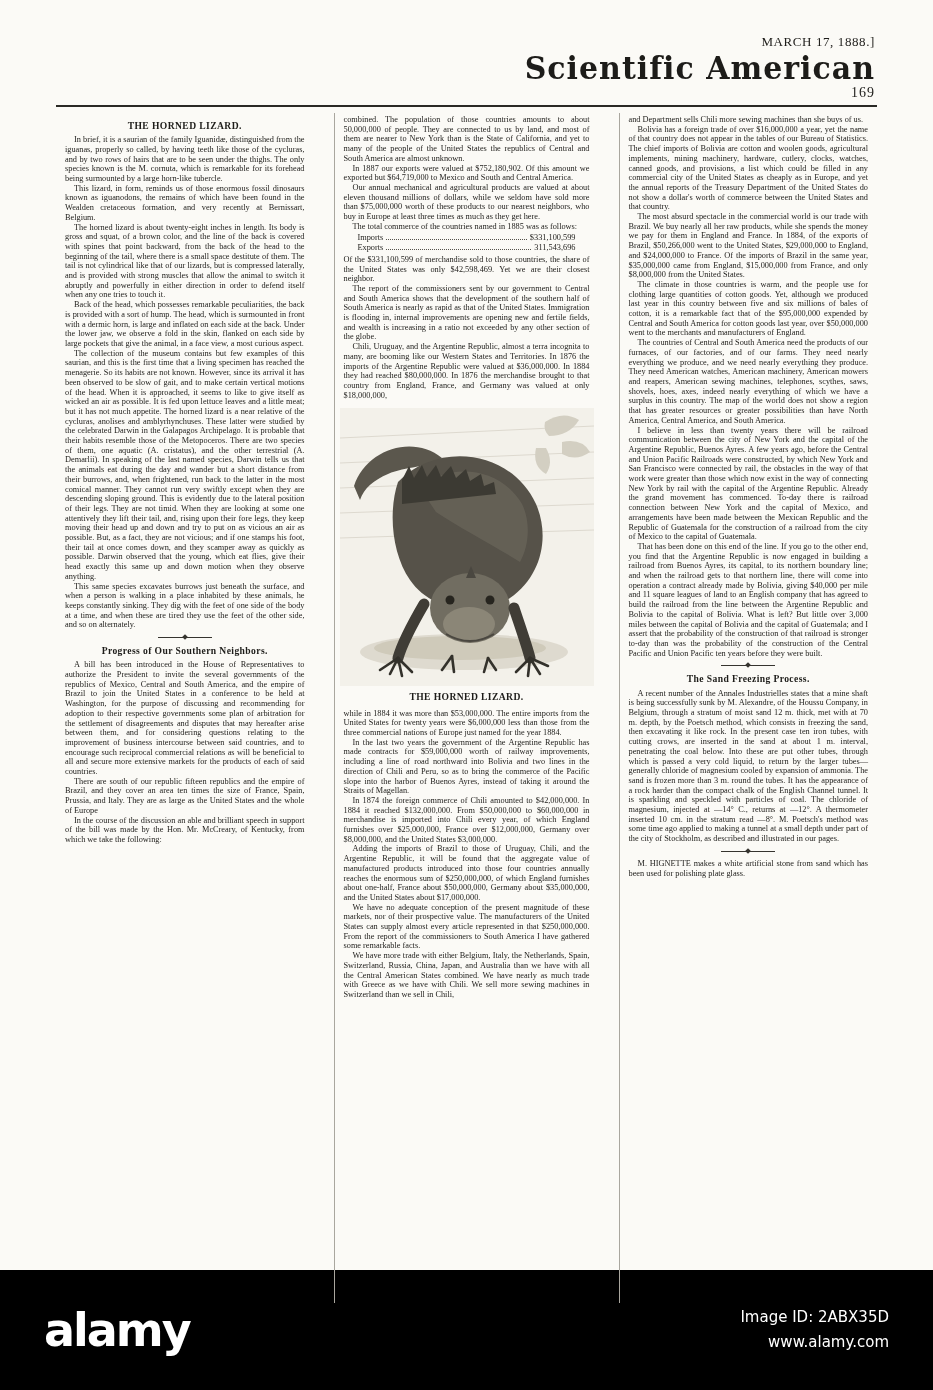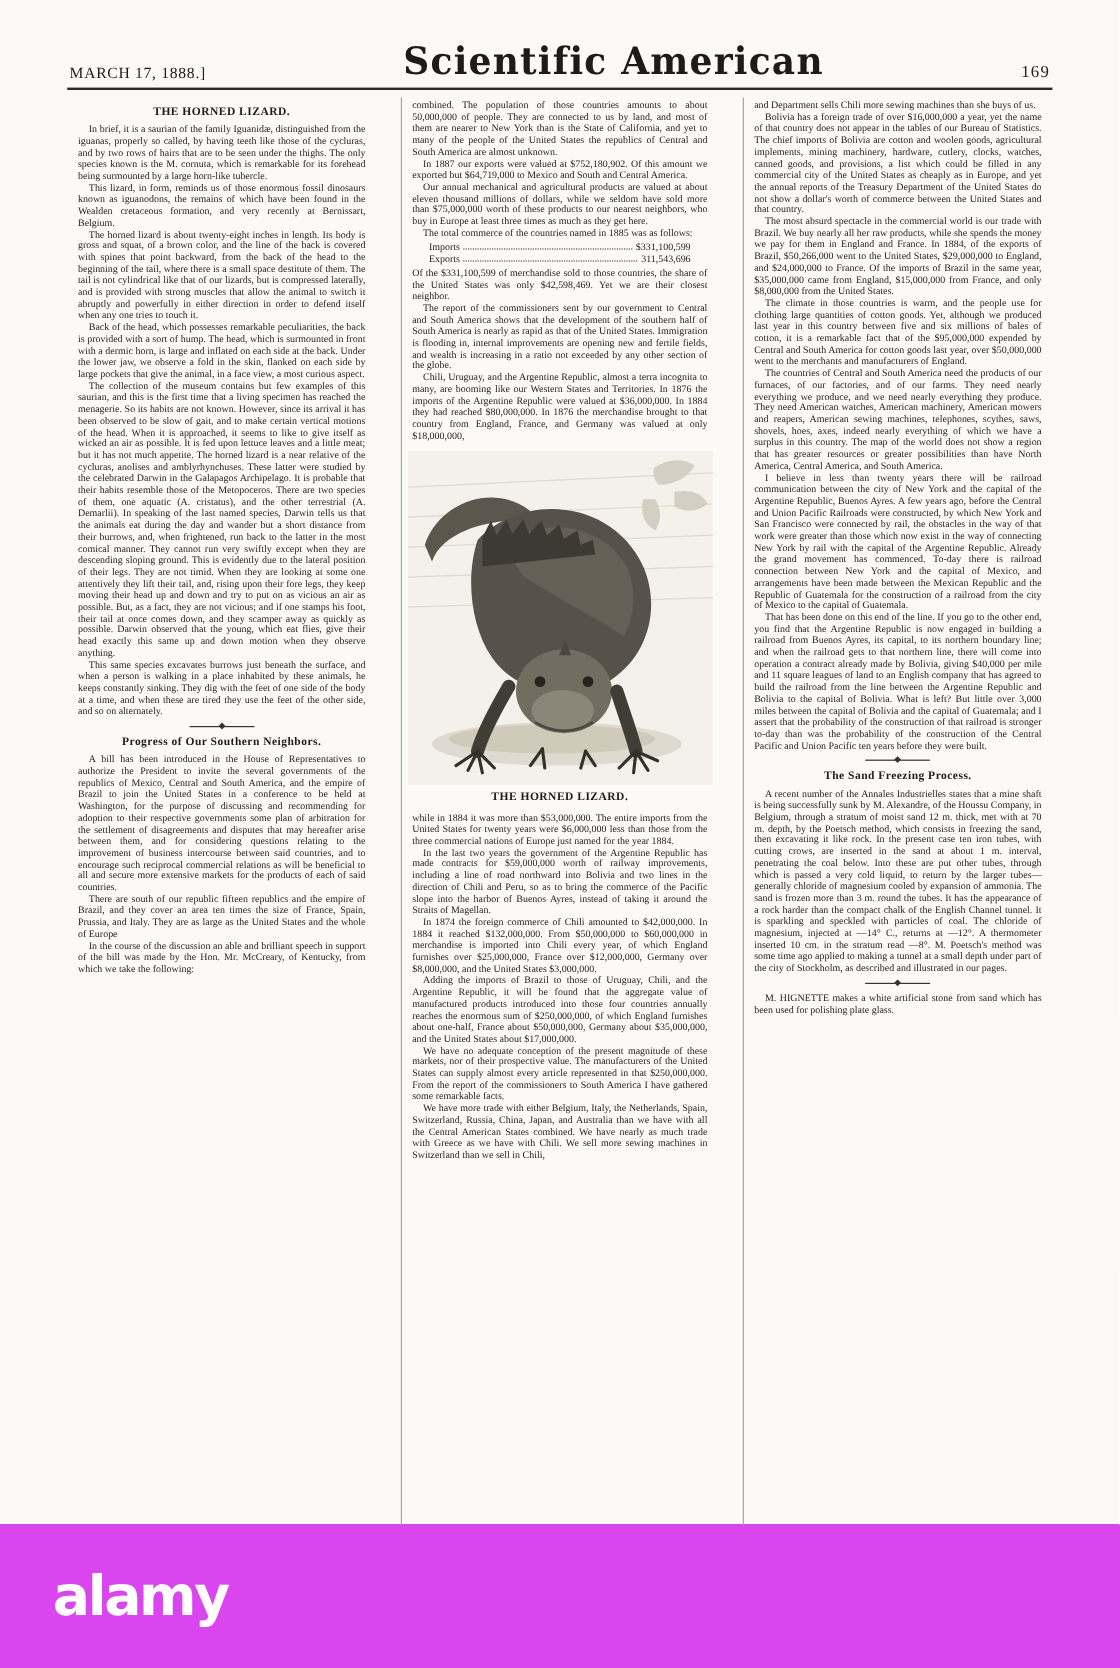--- a/index.html
+++ b/index.html
@@ -9,20 +9,21 @@
     overflow:hidden;
   }
   .page{
     position:relative;width:933px;height:1270px;background:#fbfaf6;
     box-sizing:border-box;
   }
   
   .header{
     display:flex;justify-content:space-between;align-items:flex-end;
     padding:34px 58px 4px 58px;
+    flex-direction:column;
   }
   .hdr-date{font-size:13px;letter-spacing:0.6px;white-space:nowrap;}
   .masthead{
     font-family:"DejaVu Serif", serif;font-weight:bold;
     font-size:30px;letter-spacing:1px;transform:scaleY(1.05);
     white-space:nowrap;
   }
   .hdr-page{font-size:14px;letter-spacing:1px;}
   .head-rule{margin:0 56px;border-top:2px solid #2a2925;}
   
@@ -55,21 +56,21 @@
   .ledger-val{white-space:nowrap;}
   
   .figure{margin:8px -4px 2px -4px;text-align:center;}
   .figure svg{display:block;margin:0 auto;}
   .fig-caption{
     text-align:center;font-weight:bold;font-size:9.6px;margin:5px 0 6px 0;
     letter-spacing:0.4px;
   }
   
   .alamy-bar{
-    width:933px;height:120px;background:#d946ef;box-sizing:border-box;
+    width:933px;height:120px;background:#000000;box-sizing:border-box;
     display:flex;justify-content:space-between;align-items:center;
     padding:0 44px;
   }
   .alamy-logo{
     color:#fff;font-family:"DejaVu Sans", sans-serif;
     font-weight:bold;font-size:46px;letter-spacing:-2px;
   }
   .alamy-meta{
     text-align:right;color:#fff;font-family:"DejaVu Sans", sans-serif;
     font-size:15px;line-height:1.7;
@@ -208,13 +209,17 @@
       <p class="body-p">A recent number of the Annales Industrielles states that a mine shaft is being successfully sunk by M. Alexandre, of the Houssu Company, in Belgium, through a stratum of moist sand 12 m. thick, met with at 70 m. depth, by the Poetsch method, which consists in freezing the sand, then excavating it like rock. In the present case ten iron tubes, with cutting crows, are inserted in the sand at about 1 m. interval, penetrating the coal below. Into these are put other tubes, through which is passed a very cold liquid, to return by the larger tubes—generally chloride of magnesium cooled by expansion of ammonia. The sand is frozen more than 3 m. round the tubes. It has the appearance of a rock harder than the compact chalk of the English Channel tunnel. It is sparkling and speckled with particles of coal. The chloride of magnesium, injected at —14° C., returns at —12°. A thermometer inserted 10 cm. in the stratum read —8°. M. Poetsch's method was some time ago applied to making a tunnel at a small depth under part of the city of Stockholm, as described and illustrated in our pages.</p>
       <div class="divider"></div>
       <p class="body-p">M. HIGNETTE makes a white artificial stone from sand which has been used for polishing plate glass.</p>
     </div>
 
   </div>
 </div>
 
 <div class="alamy-bar">
   <div class="alamy-logo">alamy</div>
+  <div class="alamy-meta">
+    <div>Image ID: 2ABX35D</div>
+    <div>www.alamy.com</div>
+  </div>
 </div>
 
 </body></html>

